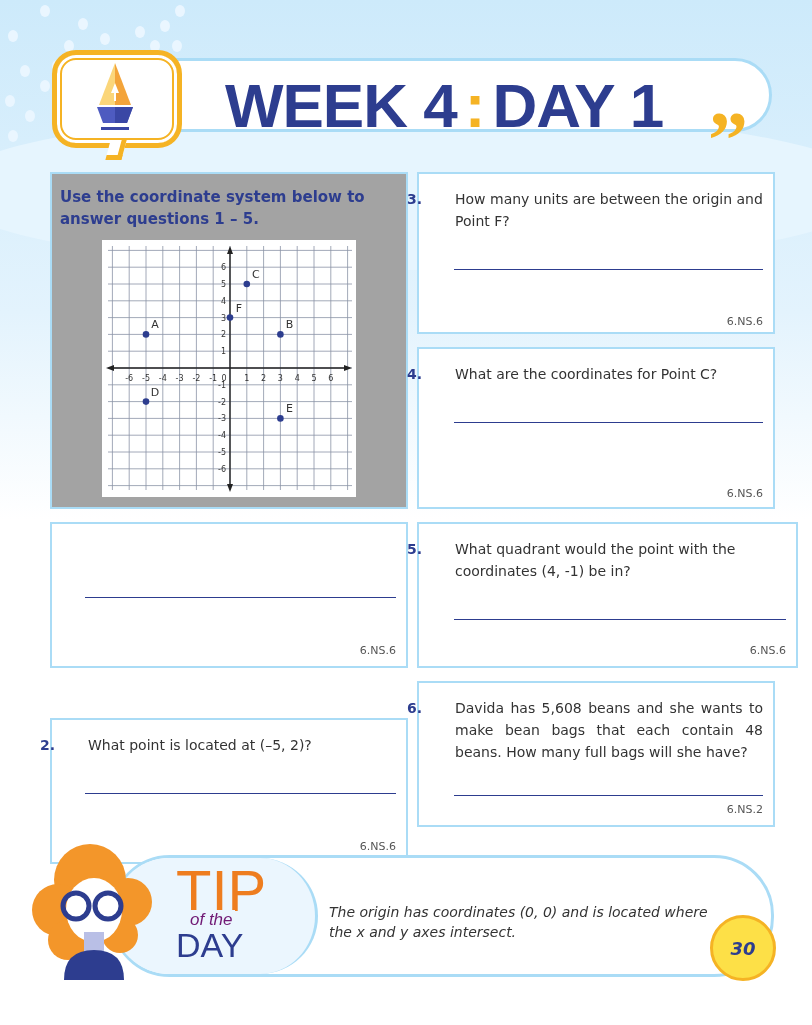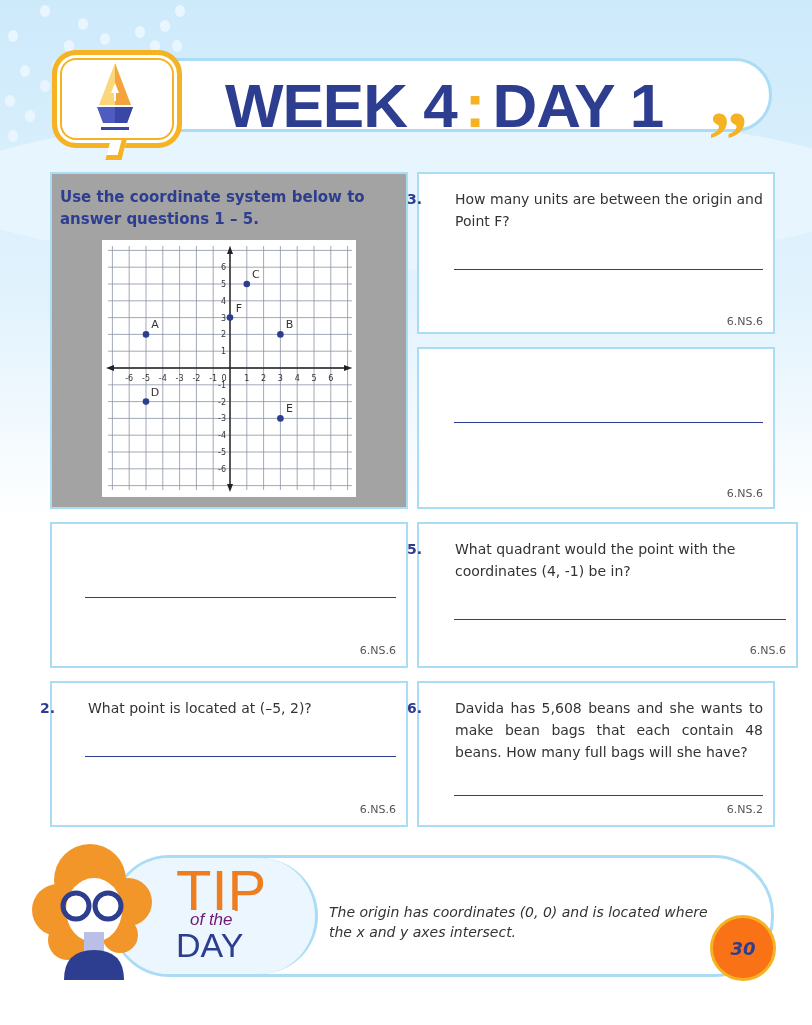--- a/index.html
+++ b/index.html
@@ -18,21 +18,21 @@
   .q{position:absolute;left:12px;top:14px;right:10px;font-size:14px;line-height:22px;color:#333}
   .q .num{color:#2d3d8f;font-weight:bold;display:inline-block;width:24px}
   .q .txt{display:inline}
   .q.indent{padding-left:24px;text-indent:-24px}
   .ans{position:absolute;height:1px;background:#2d3d8f}
   .std{position:absolute;right:10px;font-size:11px;color:#555}
   .instr{position:absolute;left:8px;top:12px;right:6px;color:#2d3d8f;font-weight:bold;font-size:15px;line-height:22px}
   .tip-pill{position:absolute;left:110px;top:855px;width:664px;height:122px;border:3px solid #aadcf6;border-radius:60px;background:#fff}
   .tip-left{position:absolute;left:113px;top:858px;width:205px;height:116px;border-radius:58px 60px 60px 58px;background:#ebf6fe;border-right:3px solid #aadcf6}
   .tip-text{position:absolute;left:329px;top:902px;width:380px;font-style:italic;font-size:14px;line-height:20px;color:#333}
-  .page-num{position:absolute;left:710px;top:915px;width:66px;height:66px;border:3px solid #f5b324;border-radius:50%;background:#f97316;display:flex;align-items:center;justify-content:center;color:#2d3d8f;font-weight:bold;font-style:italic;font-size:18px}
+  .page-num{position:absolute;left:710px;top:915px;width:66px;height:66px;border:3px solid #f5b324;border-radius:50%;background:#fde047;display:flex;align-items:center;justify-content:center;color:#2d3d8f;font-weight:bold;font-style:italic;font-size:18px}
   .tip-word{position:absolute;font-family:"Liberation Sans",sans-serif;font-weight:normal}
 </style>
 </head>
 <body>
 
 <div class="bg-top"></div>
 <div class="bg-wave"></div>
 <div id="dots">
     <div class="dot" style="left: 40px; top: 5px;"></div>
     <div class="dot" style="left: 78px; top: 18px;"></div>
@@ -153,33 +153,34 @@
         <text x="137" y="71.6" font-size="11" fill="#333" text-anchor="middle" font-family="DejaVu Sans, sans-serif">F</text>
       </svg>
   </div>
 </div>
 
 <div class="card" style="left:50px;top:522px;width:358px;height:146px">
   <div class="ans" style="left:33px;right:10px;top:73px"></div>
   <div class="std" style="top:120px">6.NS.6</div>
 </div>
 
-<div class="card" style="left:50px;top:681px;width:358px;height:146px">
+<div class="card" style="left:50px;top:718px;width:358px;height:146px">
   <div class="q indent"><span class="num">2.</span><span class="txt">What point is located at (–5, 2)?</span></div>
   <div class="ans" style="left:33px;right:10px;top:73px"></div>
   <div class="std" style="top:120px">6.NS.6</div>
 </div>
 
 <div class="card" style="left:417px;top:172px;width:358px;height:162px">
   <div class="q indent"><span class="num">3.</span><span class="txt">How many units are between the origin and Point F?</span></div>
   <div class="ans" style="left:35px;right:10px;top:95px"></div>
   <div class="std" style="top:141px">6.NS.6</div>
 </div>
 
 <div class="card" style="left:417px;top:347px;width:358px;height:162px">
+  <div class="q indent"><span class="num">4.</span><span class="txt">What are the coordinates for Point C?</span></div>
   <div class="ans" style="left:35px;right:10px;top:73px"></div>
   <div class="std" style="top:138px">6.NS.6</div>
 </div>
 
 <div class="card" style="left:417px;top:522px;width:381px;height:146px">
   <div class="q indent"><span class="num">5.</span><span class="txt">What quadrant would the point with the coordinates (4, -1) be in?</span></div>
   <div class="ans" style="left:35px;right:10px;top:95px"></div>
   <div class="std" style="top:120px">6.NS.6</div>
 </div>
 

